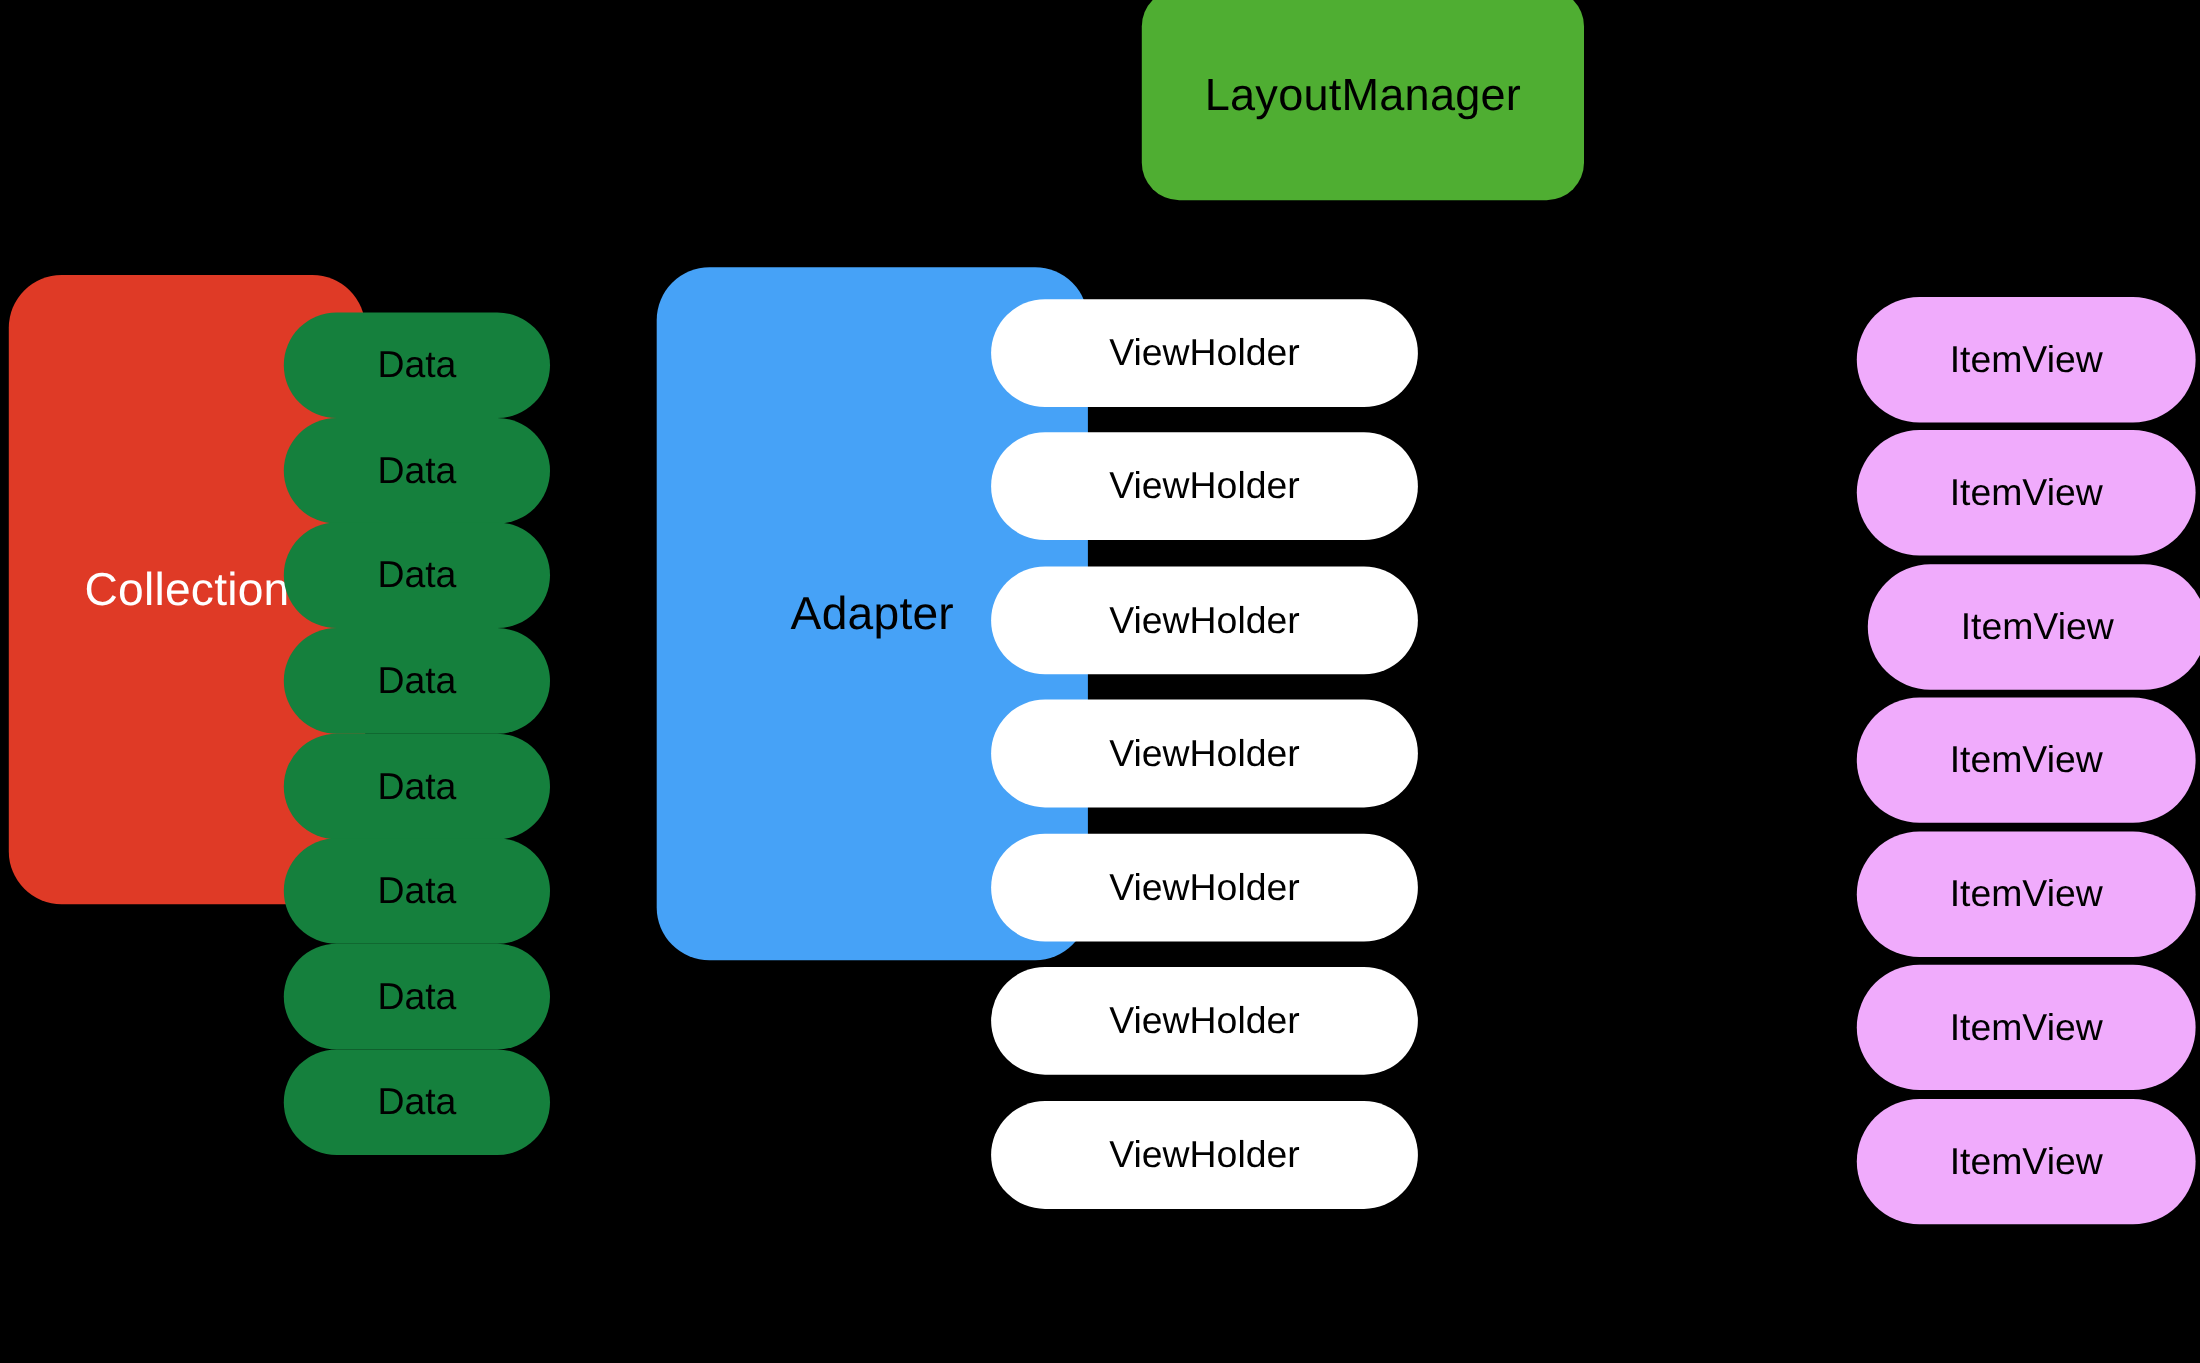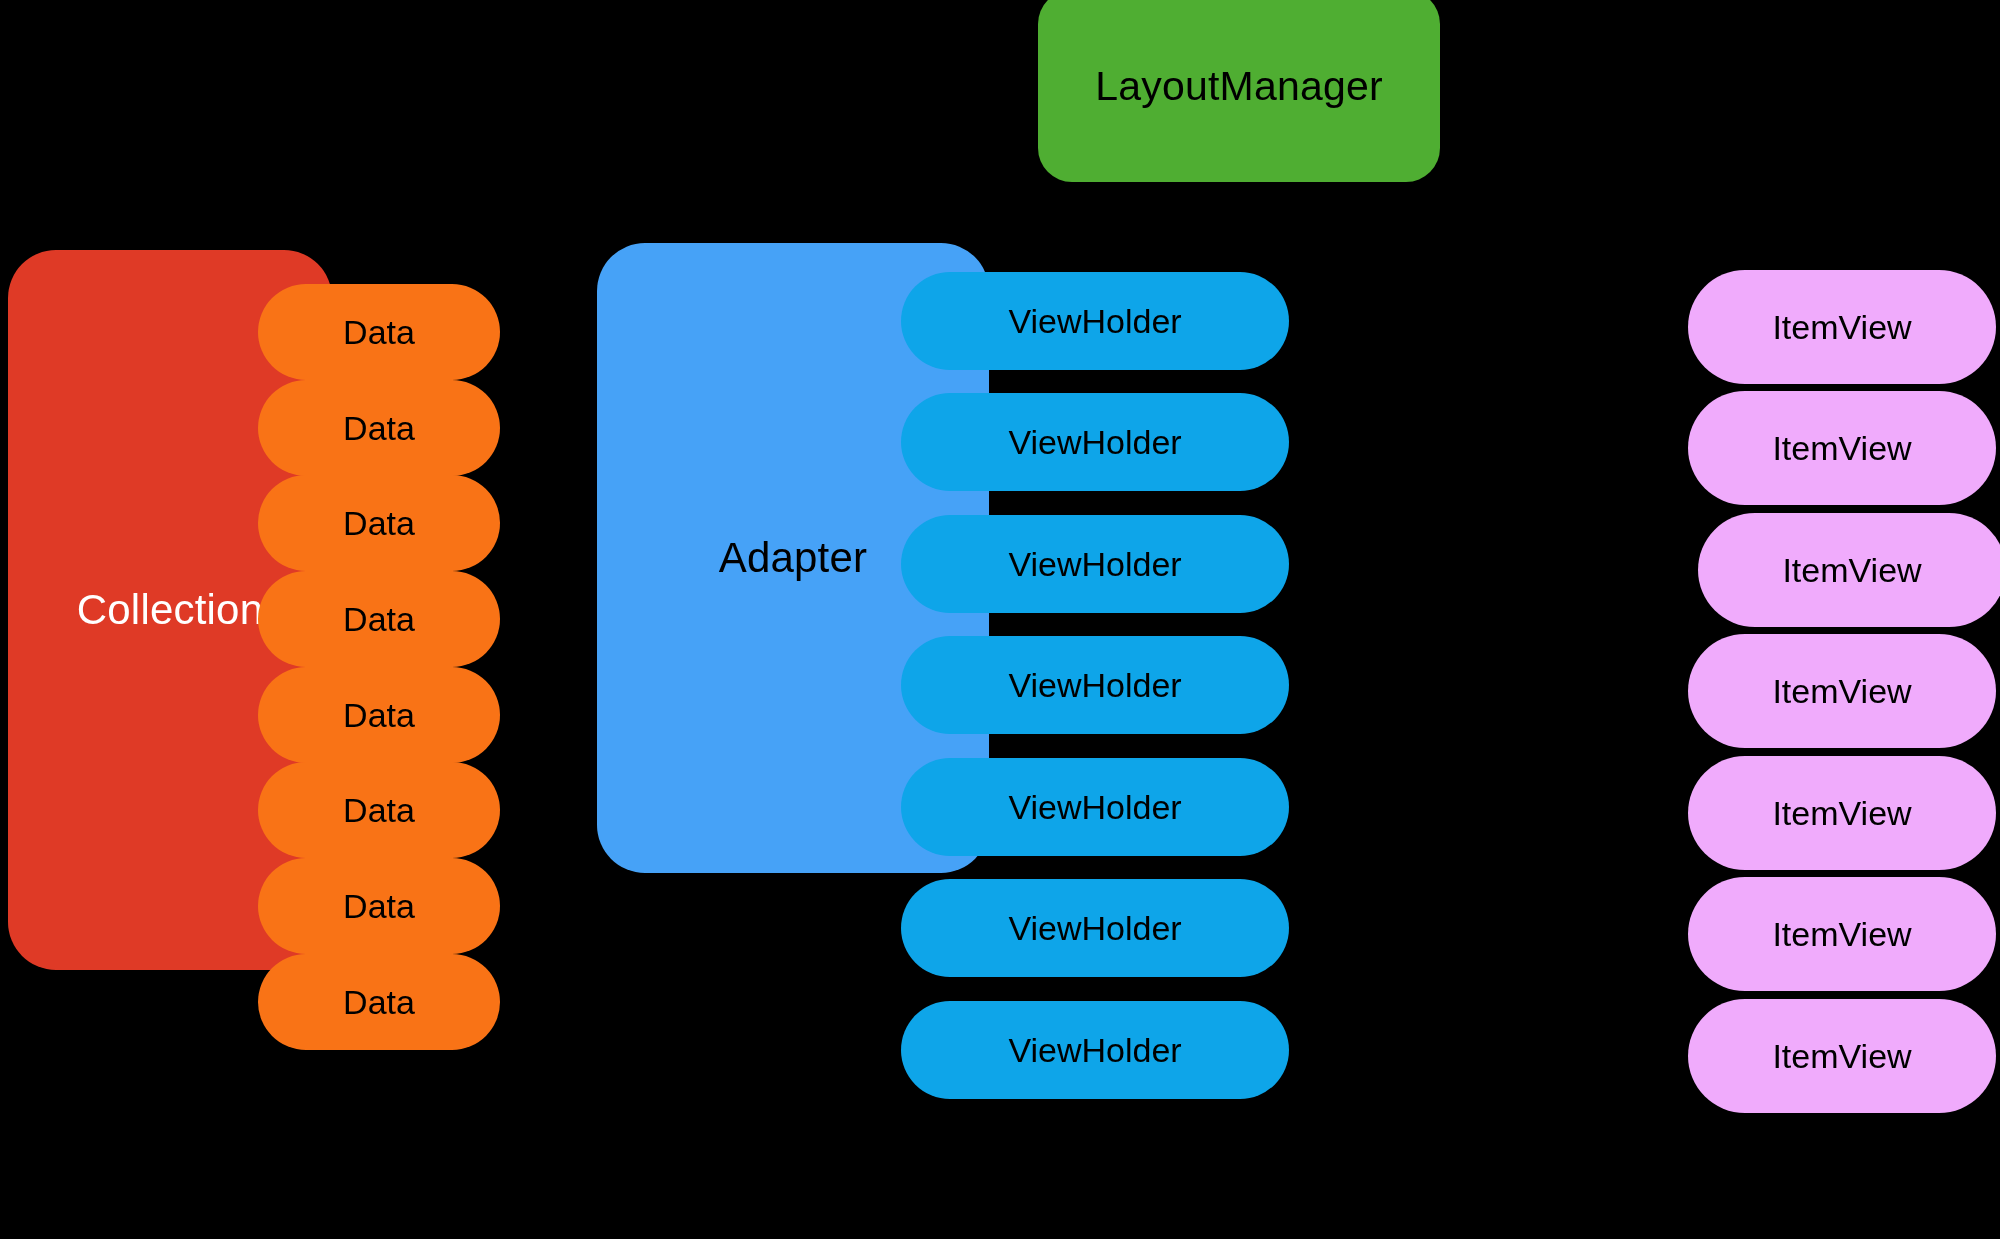--- a/index.html
+++ b/index.html
@@ -42,21 +42,21 @@
     height: 192px;
     background: #4FAE32;
     border-radius: 34px;
   }
   #layout-manager-box .box-label { color: #000000; font-size: 41px; }
 
   #collection-box {
     left: 8px;
     top: 250px;
     width: 324px;
-    height: 720px;
+    height: 572px;
     background: #DF3A26;
   }
   #collection-box .box-label { color: #FFFFFF; }
 
   #adapter-box {
     left: 597px;
     top: 243px;
     width: 392px;
     height: 630px;
     background: #46A2F7;
@@ -88,29 +88,29 @@
     color: #000000;
     line-height: 1;
     white-space: nowrap;
   }
 
   
   #data-column { left: 258px; top: 284px; width: 250px; height: 700px; }
   #data-column .pill {
     width: 242px;
     height: 96px;
-    background: #f97316;
+    background: #15803d;
   }
 
   
   #viewholder-column { left: 901px; top: 272px; width: 400px; height: 700px; }
   #viewholder-column .pill {
     width: 388px;
     height: 98px;
-    background: #0ea5e9;
+    background: #ffffff;
   }
 
   
   #itemview-column { left: 1688px; top: 270px; width: 314px; height: 700px; }
   #itemview-column .pill {
     width: 308px;
     height: 114px;
     background: #f0abfc;
   }
 </style>

